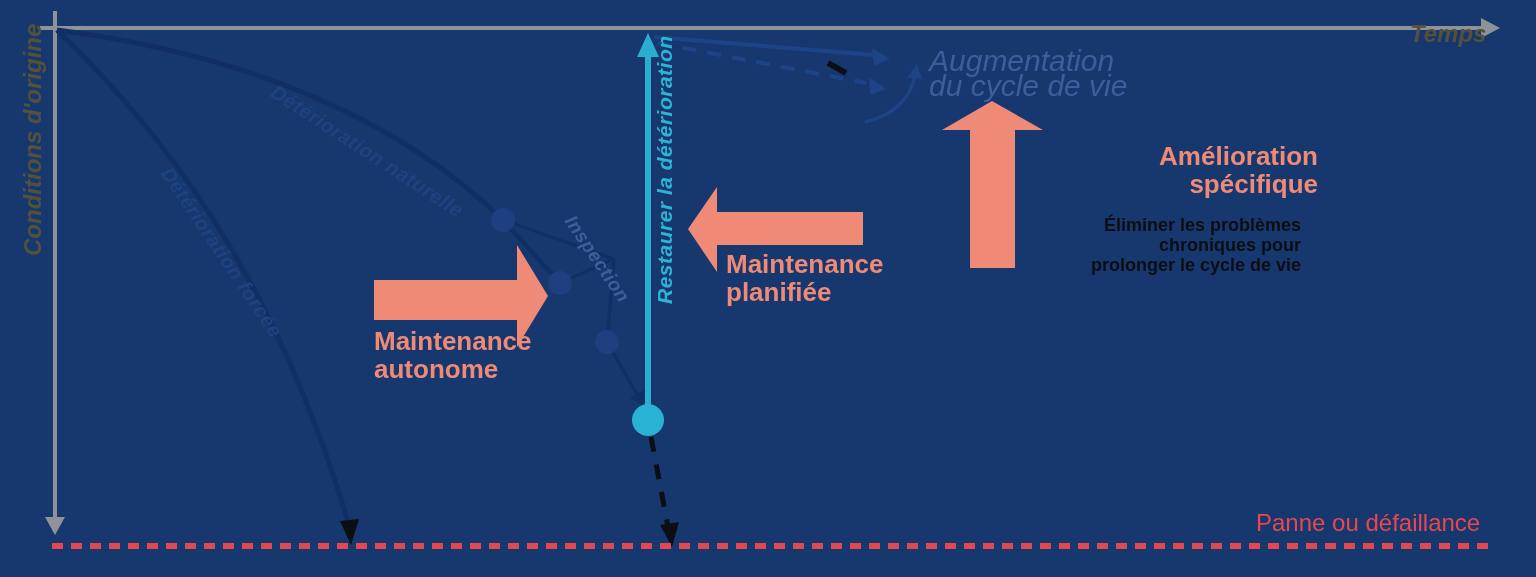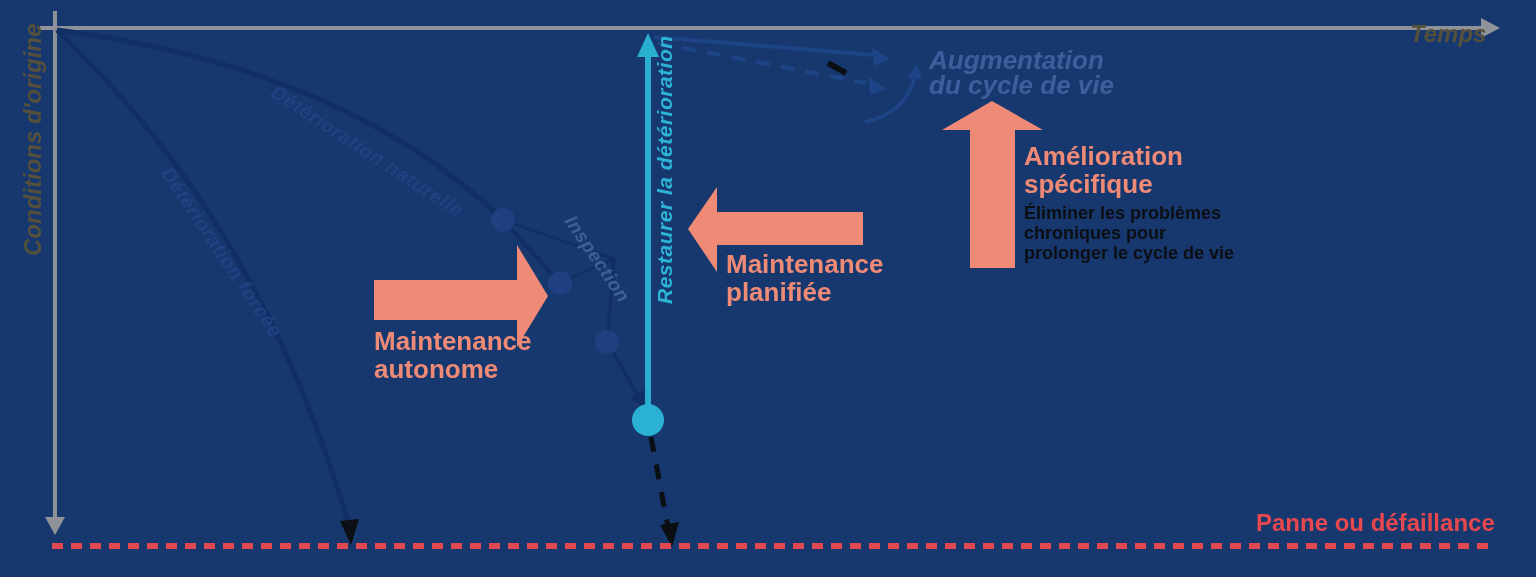--- a/index.html
+++ b/index.html
@@ -8,25 +8,25 @@
     background:#17386e;
     font-family:"Liberation Sans", sans-serif;
   }
   .stage svg{position:absolute;left:0;top:0;}
   .txt{position:absolute;white-space:pre-line;}
   .rot{transform-origin:center center;white-space:nowrap;}
   .axis-label{color:#55503c;font-size:24px;font-weight:bold;font-style:italic;}
   .curve-label{color:#1e4282;font-size:20px;font-weight:bold;font-style:italic;letter-spacing:.5px;}
   .inspection-label{color:#3e5e9a;font-size:19px;font-weight:bold;font-style:italic;letter-spacing:.5px;}
   .restore-label{color:#2cb3d6;font-size:21px;font-weight:bold;font-style:italic;letter-spacing:.5px;}
-  .lifecycle-label{color:#3d5e9d;font-size:26px;font-weight:bold;font-style:italic;line-height:25px;}
-  .failure-label{color:#e8484d;font-size:24px;font-weight:bold;}
+  .lifecycle-label{color:#3d5e9d;font-size:30px;font-weight:normal;font-style:italic;line-height:25px;}
+  .failure-label{color:#e8484d;font-size:24px;font-weight:normal;}
   .block{position:absolute;}
   .block .title{color:#ee8a76;font-size:26px;line-height:28px;font-weight:800;white-space:pre-line;margin:0 0 5px 0;}
-  .block .desc{color:#0b0e12;font-size:18px;line-height:20px;font-weight:600;white-space:pre-line;width:260px;margin:0;}
+  .block .desc{color:#0b0e12;font-size:18px;line-height:20px;font-weight:600;white-space:pre-line;width:260px;margin:17px;}
 </style>
 </head>
 <body>
 
 <div class="stage">
 
   <svg width="1536" height="577" viewBox="0 0 1536 577">
 
     <line x1="40" y1="28" x2="1482" y2="28" stroke="#8f9399" stroke-width="4"></line>
     <polygon points="1481,18 1500,28 1481,38" fill="#8f9399"></polygon>
@@ -86,21 +86,21 @@
   <div class="block" style="left:374px;top:327px;">
     <p class="title">Maintenance
 autonome</p>
   </div>
 
   <div class="block" style="left:726px;top:250px;">
     <p class="title">Maintenance
 planifiée</p>
   </div>
 
-  <div class="block" style="left:1024px;top:142px;">
+  <div class="block" style="left:1024px;top:142px;text-align:right;">
     <p class="title">Amélioration
 spécifique</p>
     <p class="desc">Éliminer les problèmes
 chroniques pour
 prolonger le cycle de vie</p>
   </div>
 
 </div>
 
 </body></html>

